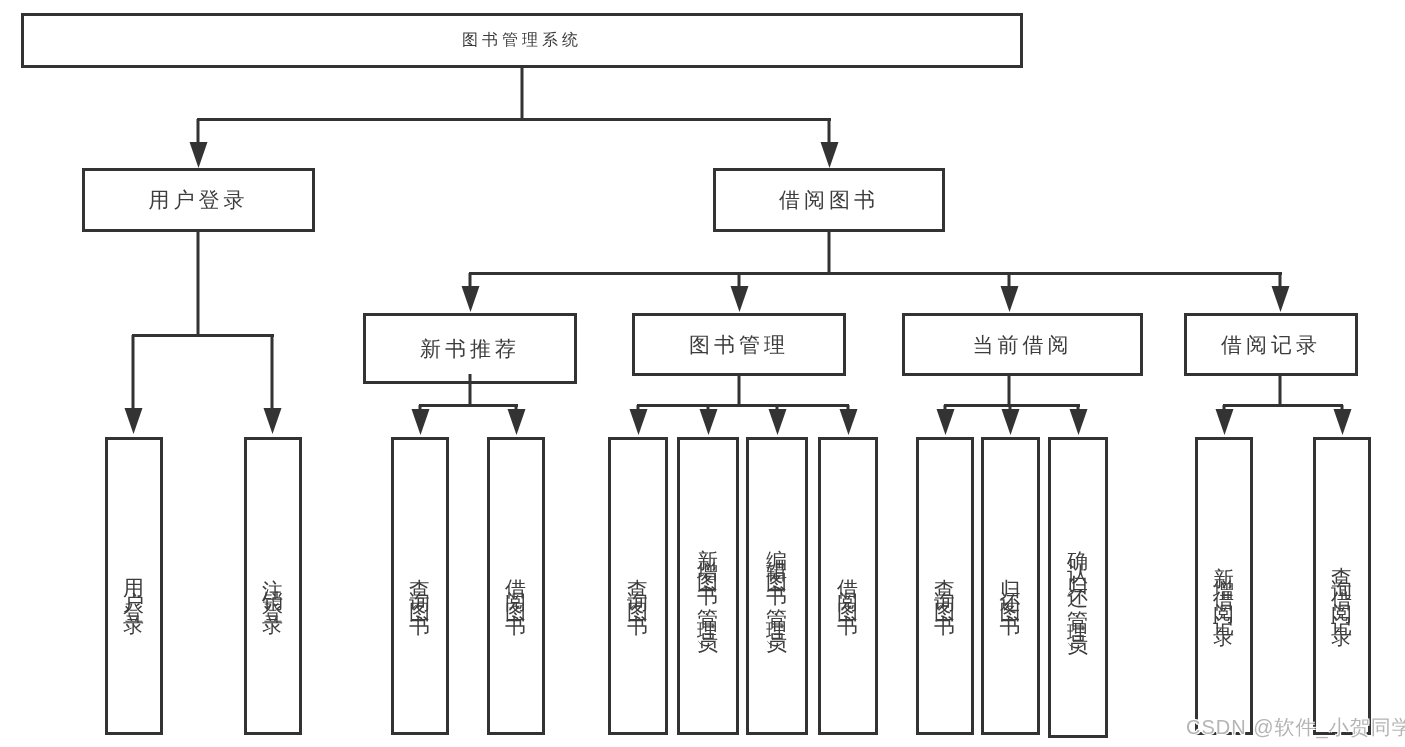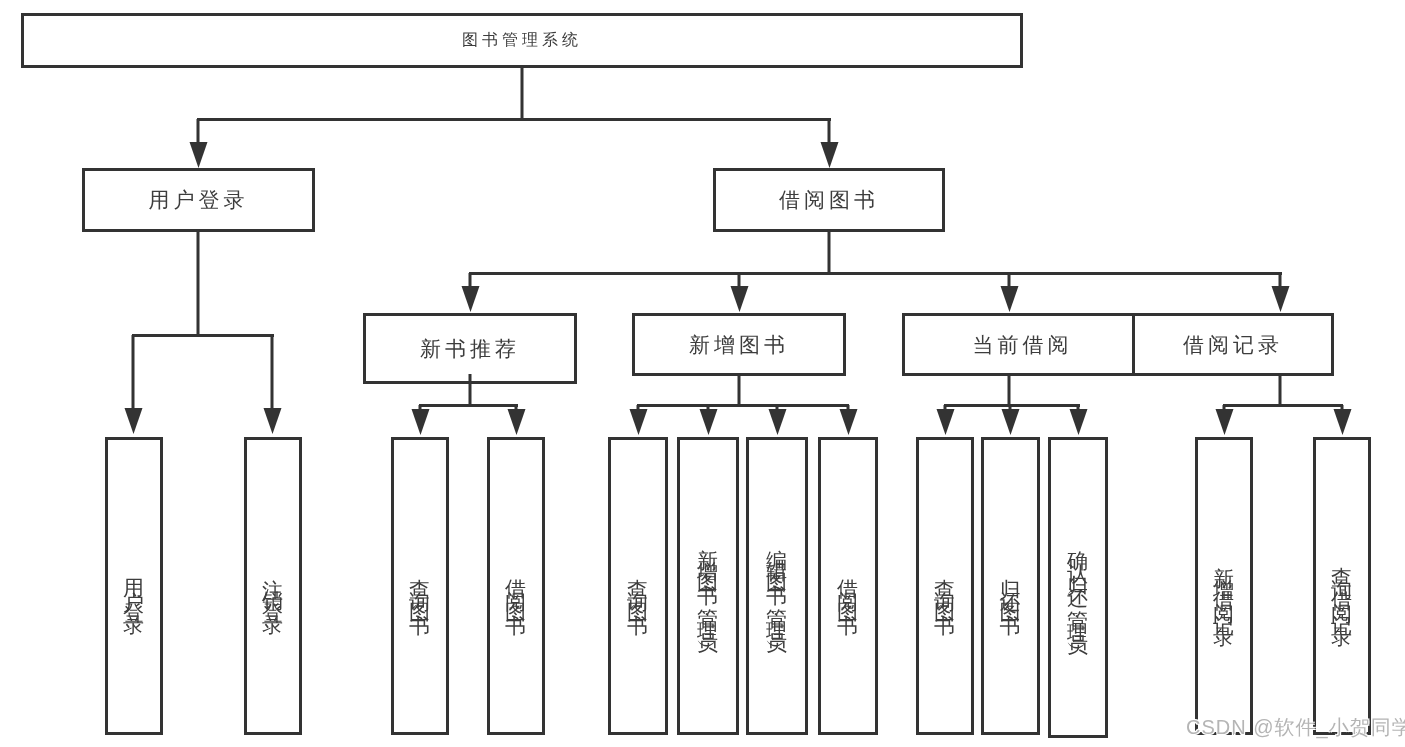--- a/index.html
+++ b/index.html
@@ -61,23 +61,23 @@
   <div class="arrow" style="left:272px;top:335px;height:73px"></div>
 
   <div class="vl" style="left:829px;top:229px;height:45px"></div>
   <div class="hl" style="left:469px;top:272px;width:813px"></div>
   <div class="arrow" style="left:470px;top:273px;height:13px"></div>
   <div class="arrow" style="left:739px;top:273px;height:13px"></div>
   <div class="arrow" style="left:1009px;top:273px;height:13px"></div>
   <div class="arrow" style="left:1280px;top:273px;height:13px"></div>
 
   <div class="box lvl" style="left:363px;top:313px;width:214px;height:71px">新书推荐</div>
-  <div class="box lvl" style="left:632px;top:313px;width:214px;height:63px">新增图书</div>
+  <div class="box lvl" style="left:632px;top:313px;width:214px;height:63px">图书管理</div>
   <div class="box lvl" style="left:902px;top:313px;width:241px;height:63px">当前借阅</div>
-  <div class="box lvl" style="left:1132px;top:313px;width:202px;height:63px">借阅记录</div>
+  <div class="box lvl" style="left:1184px;top:313px;width:174px;height:63px">借阅记录</div>
 
   <div class="vl" style="left:470px;top:374px;height:32px"></div>
   <div class="hl" style="left:419px;top:404px;width:99px"></div>
   <div class="arrow" style="left:420px;top:405px;height:4px"></div>
   <div class="arrow" style="left:516px;top:405px;height:4px"></div>
 
   <div class="vl" style="left:739px;top:374px;height:32px"></div>
   <div class="hl" style="left:637px;top:404px;width:212px"></div>
   <div class="arrow" style="left:638px;top:405px;height:4px"></div>
   <div class="arrow" style="left:708px;top:405px;height:4px"></div>

